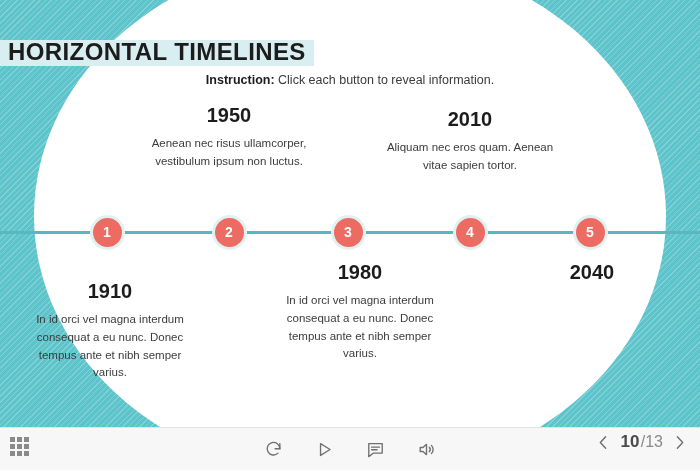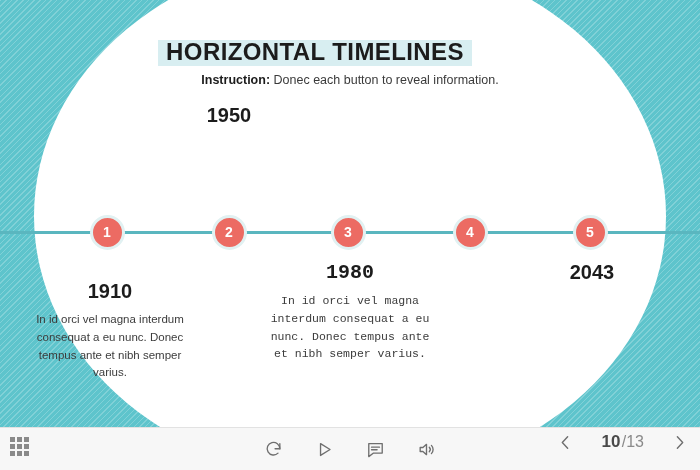--- a/index.html
+++ b/index.html
@@ -51,21 +51,21 @@
     background: #ffffff;
     border-radius: 50% / 50%;
   }
 
   
   .title-wrap {
     position: absolute;
     left: 0;
     top: 36px;
     width: 630px;
-    text-align: center;
+    text-align: left;
   }
   .title {
     display: inline-block;
     position: relative;
     font-size: 24px;
     font-weight: bold;
     letter-spacing: 0.4px;
     color: #1c1c1c;
     padding: 2px 8px 3px 8px;
     line-height: 1.18;
@@ -174,21 +174,21 @@
     justify-content: center;
     gap: 32px;
   }
   .tb-right {
     position: absolute;
     right: 12px;
     top: 0;
     height: 28px;
     display: flex;
     align-items: center;
-    gap: 27px;
+    gap: 8px;
   }
   .icon-btn {
     display: inline-flex;
     align-items: center;
     justify-content: center;
     cursor: pointer;
     color: #6f6f6f;
   }
   .grid-icon {
     display: grid;
@@ -229,27 +229,32 @@
 
   <div class="title-wrap">
     <div class="title">
       <span class="title-hl"></span>
       <span class="title-text">HORIZONTAL TIMELINES</span>
     </div>
   </div>
 
   <div class="instruction">
     <b>Instruction:</b>
-    <span>Donec each button to reveal information.</span>
+    <span>Click each button to reveal information.</span>
   </div>
 
   <div class="axis"></div>
 
   <div class="block above" style="left:229px; top:104px;">
     <div class="year">1950</div>
+    <div class="body">Aenean nec risus ullamcorper, vestibulum ipsum non luctus.</div>
+  </div>
+  <div class="block above" style="left:470px; top:108px;">
+    <div class="year">2010</div>
+    <div class="body">Aliquam nec eros quam. Aenean vitae sapien tortor.</div>
   </div>
 
   <div class="marker" style="left:107px;">
     <span>1</span>
   </div>
   <div class="marker" style="left:229px;">
     <span>2</span>
   </div>
   <div class="marker" style="left:348px;">
     <span>3</span>
@@ -258,26 +263,26 @@
     <span>4</span>
   </div>
   <div class="marker" style="left:590px;">
     <span>5</span>
   </div>
 
   <div class="block" style="left:110px; top:261px;margin-top:19px;">
     <div class="year">1910</div>
     <div class="body">In id orci vel magna interdum consequat a eu nunc. Donec tempus ante et nibh semper varius.</div>
   </div>
-  <div class="block" style="left:350px; top:261px;font-family:Liberation Mono, monospace;">
+  <div class="block" style="left:360px; top:261px;">
     <div class="year">1980</div>
     <div class="body">In id orci vel magna interdum consequat a eu nunc. Donec tempus ante et nibh semper varius.</div>
   </div>
   <div class="block" style="left:592px; top:261px;">
-    <div class="year">2043</div>
+    <div class="year">2040</div>
   </div>
 
   <div class="toolbar">
 
     <div class="tb-left">
       <span class="icon-btn grid-icon">
         <i></i>
           <i></i>
           <i></i>
         <i></i>

